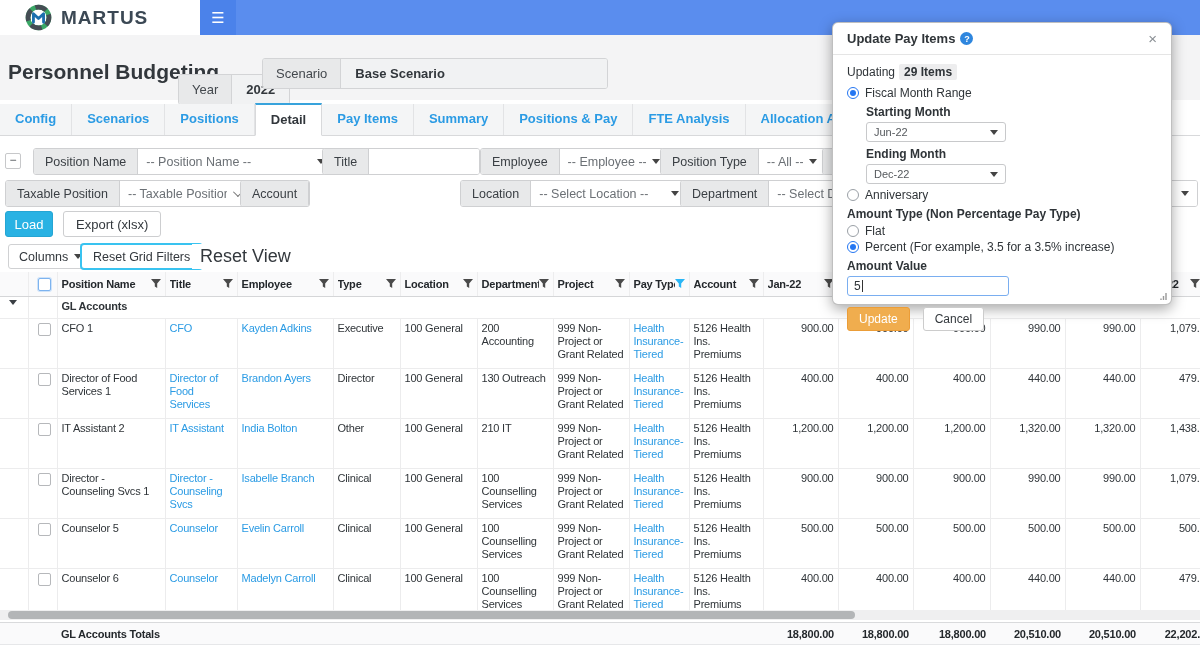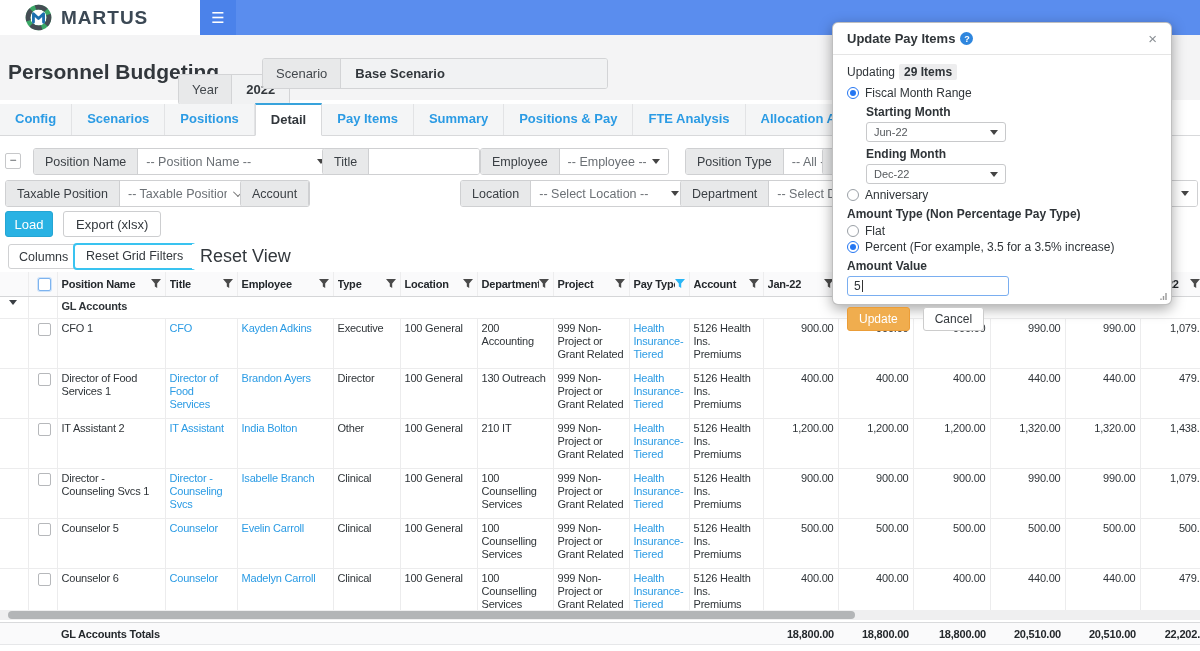--- a/index.html
+++ b/index.html
@@ -56,23 +56,23 @@
   
   #load-btn { position:absolute; left:5px; top:211px; width:48px; height:26px; background:#29b2e3; color:#fff;
     border:1px solid #25a5d3; border-radius:3px; font-size:13px; cursor:pointer; font-family:inherit; }
   #export-btn { position:absolute; left:63px; top:211px; height:26px; padding:0 12px; background:#fff;
     border:1px solid #cdced0; border-radius:3px; font-size:13px; color:#33383d; cursor:pointer; font-family:inherit; }
 
   
   #columns-btn { position:absolute; left:8px; top:244px; height:25px; padding:0 10px; background:#fff;
     border:1px solid #d0d1d3; border-radius:3px; font-size:12.5px; color:#33383d;
     display:flex; align-items:center; cursor:pointer; }
-  #reset-grid-filters-btn { position:absolute; left:73px; top:243px; height:27px; padding:4px 11px; background:#fff;
+  #reset-grid-filters-btn { position:absolute; left:80px; top:243px; height:27px; padding:4px 11px; background:#fff;
     border:2px solid #39c3f0; border-radius:4px; font-size:12.5px; color:#33383d;
-    display:flex; align-items:flex-start; cursor:pointer; }
+    display:flex; align-items:center; cursor:pointer; }
   #reset-view-btn { position:absolute; left:192px; top:244px; height:25px; padding:0 8px; background:#fff;
     border:none; font-size:18px; color:#33383d; display:flex; align-items:center; cursor:pointer; }
 
   
   #grid-clip { position:absolute; left:0; top:272px; width:1200px; height:338px; overflow:hidden; }
   #grid-table, #totals-table { border-collapse:collapse; table-layout:fixed; width:1204px;
     font-size:11px; letter-spacing:-0.2px; }
   #grid-table th { height:24px; background:#fafafb; border-bottom:1px solid #d5d6d8; border-right:1px solid #ededee;
     font-weight:bold; color:#24282c; text-align:left; padding:0 4px; overflow:hidden; white-space:nowrap; }
   #grid-table th .hwrap { display:flex; align-items:center; }
@@ -189,21 +189,21 @@
           <input class="finput" value="" style="">
         </div>
       </div>
       <div class="fgroup" style="left: 480px;">
         <span class="flabel">Employee</span>
         <div class="fvalue" style="width: 108px;">
           <span class="ftext">-- Employee --</span>
           <span class="caret-down"></span>
         </div>
       </div>
-      <div class="fgroup" style="left: 685px;">
+      <div class="fgroup" style="left: 660px;">
         <span class="flabel">Position Type</span>
         <div class="fvalue" style="width: 66px;">
           <span class="ftext">-- All --</span>
           <span class="caret-down"></span>
         </div>
       </div>
       <div class="fgroup" style="left: 822px;">
         <span class="flabel">Pay Type</span>
         <div class="fvalue" style="width: 170px;">
           <span class="ftext"></span>

